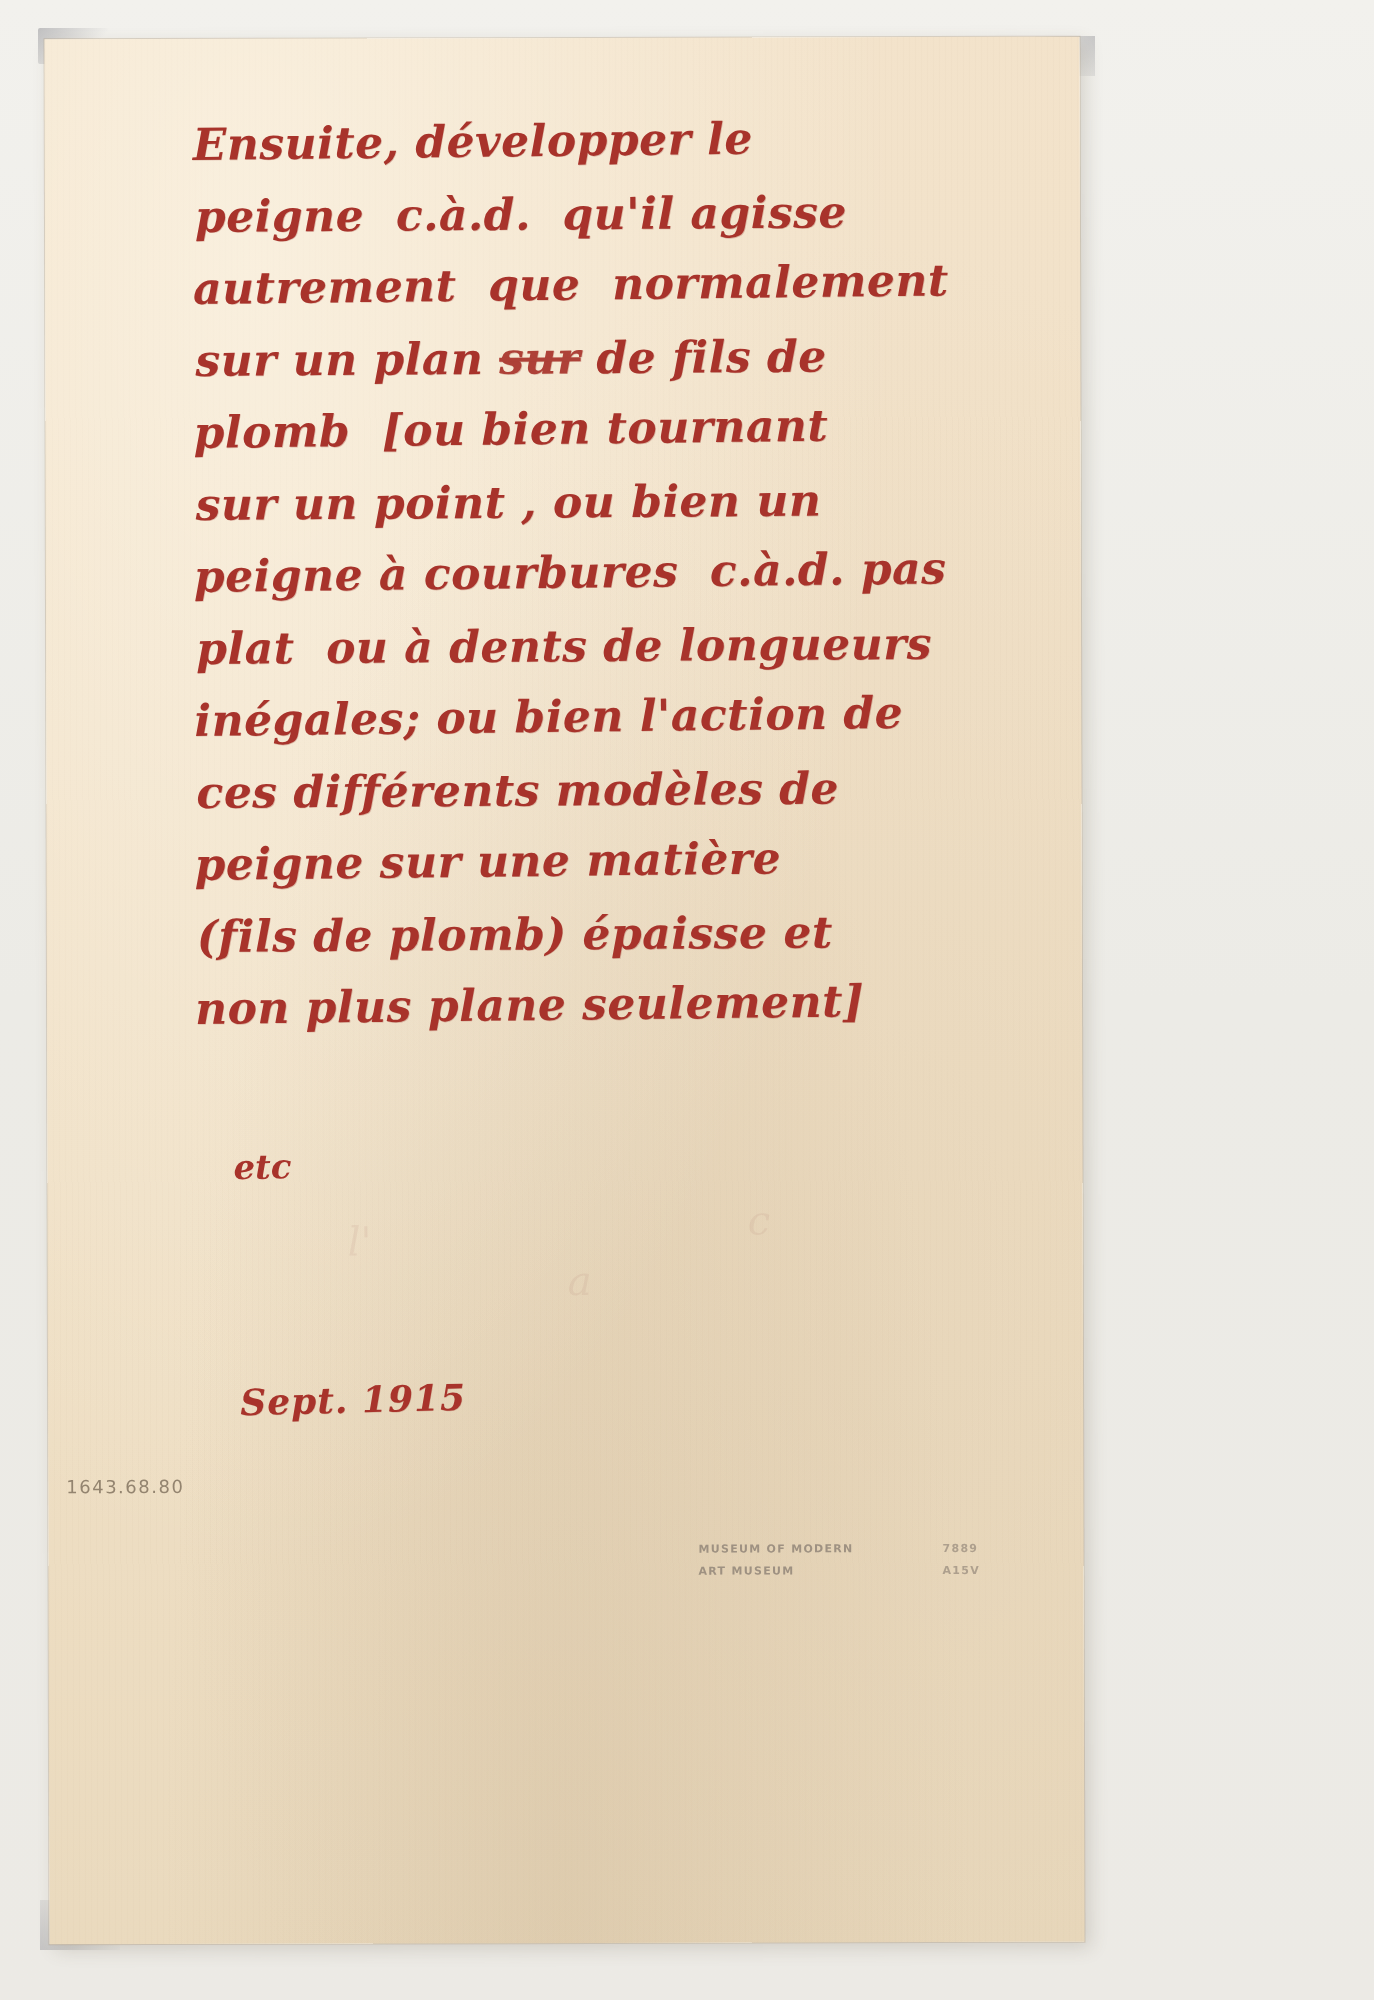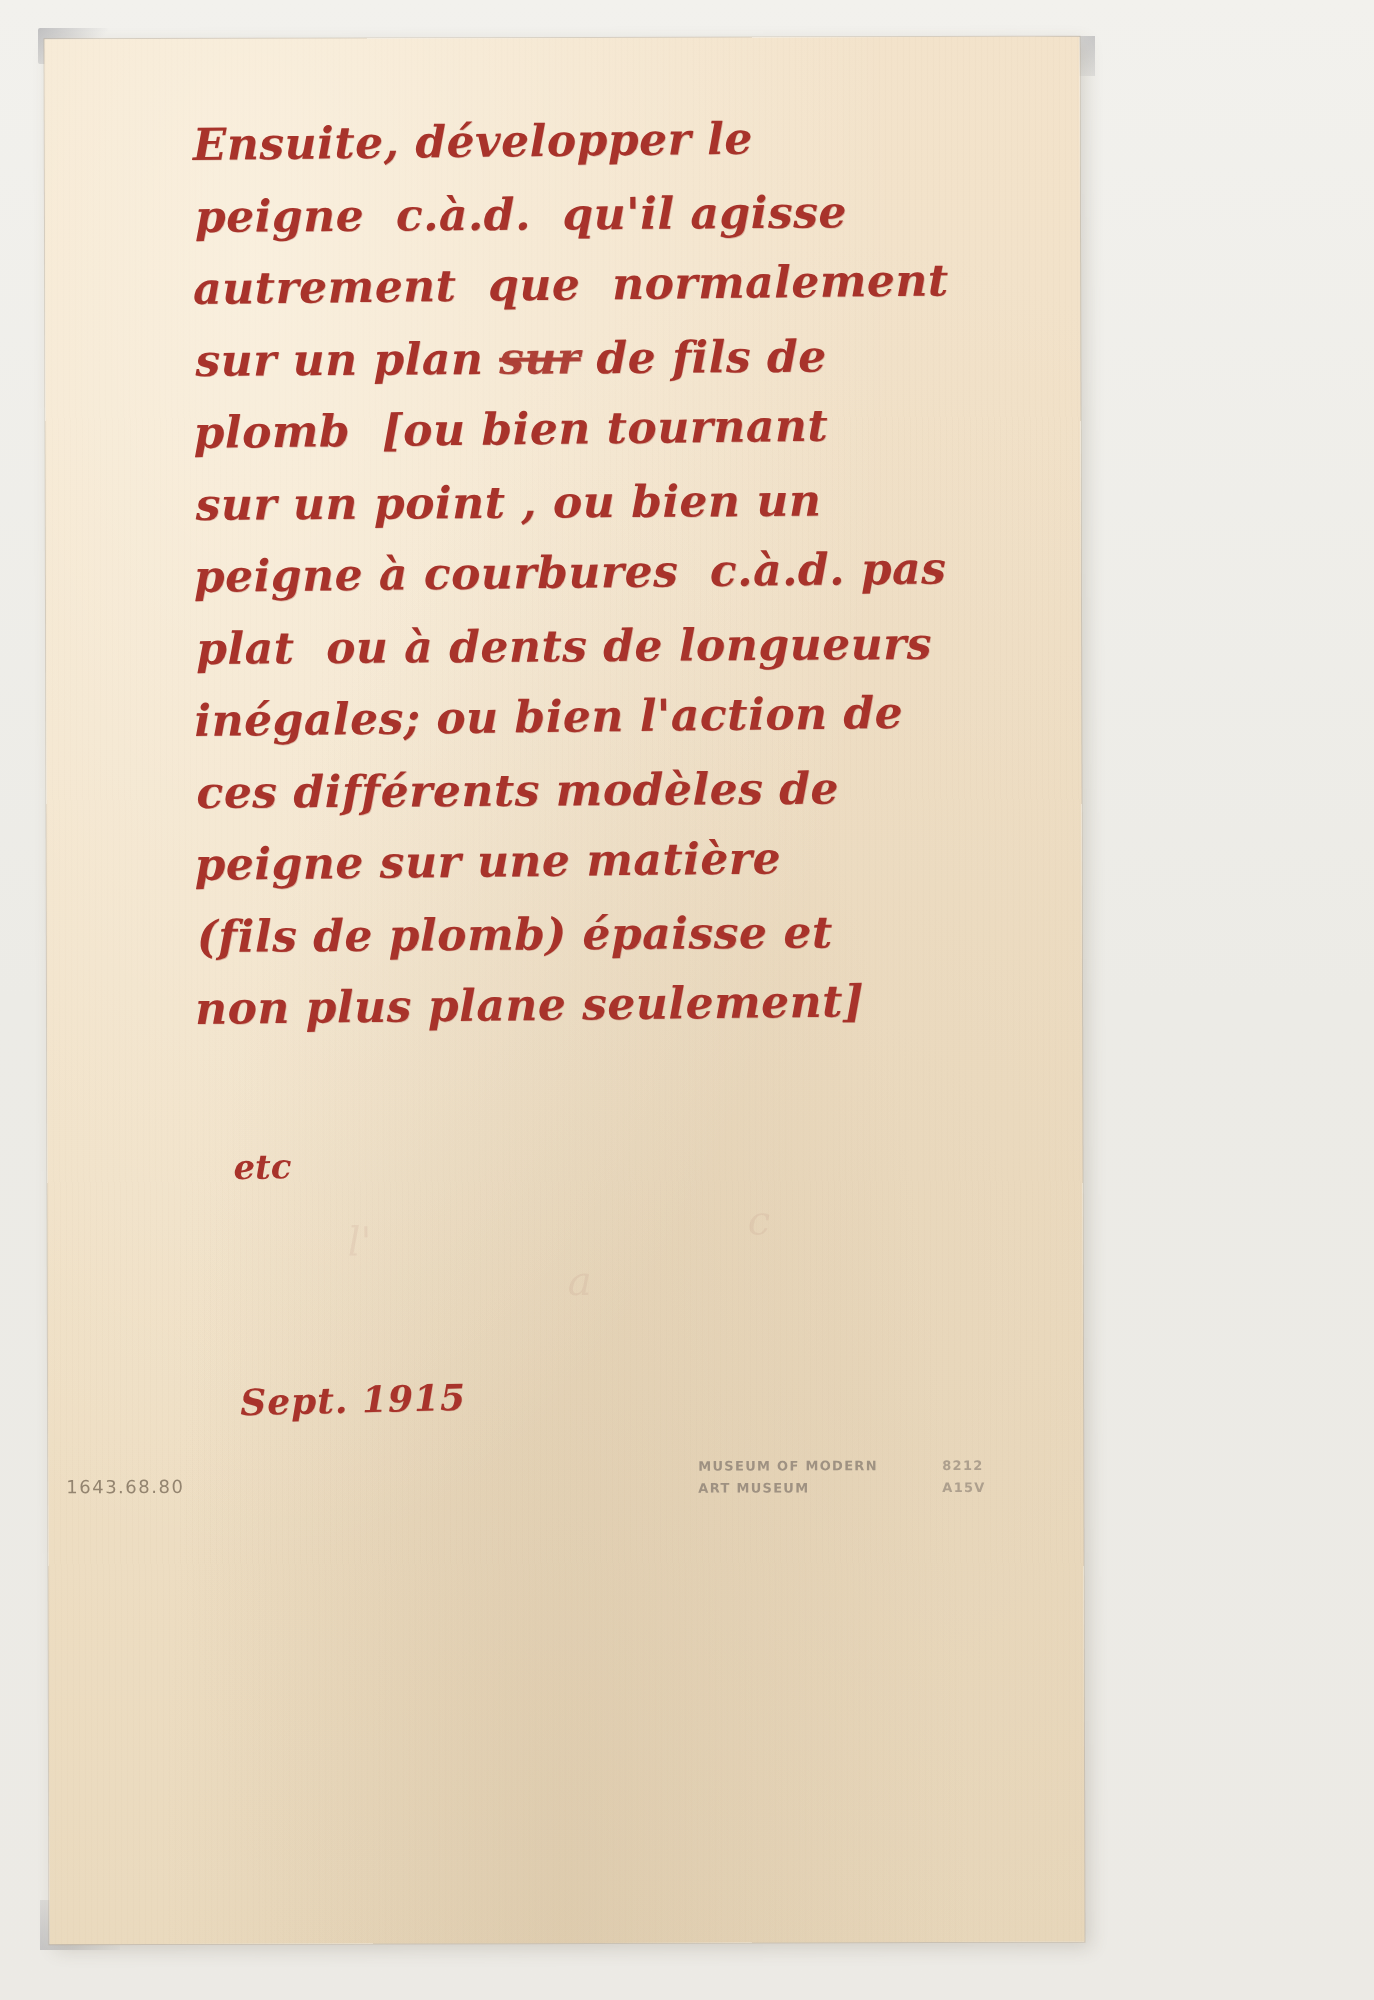--- a/index.html
+++ b/index.html
@@ -137,24 +137,24 @@
     font-family: "DejaVu Sans", sans-serif;
     font-size: 18px;
     letter-spacing: 1.5px;
     opacity: 0.9;
   }
 
   
   #library-stamp {
     position: absolute;
     left: 650px;
-    top: 1418px;
+    top: 1501px;
     color: #8c8074;
     font-family: "DejaVu Sans", sans-serif;
-    font-size: 13px;
+    font-size: 11px;
     font-weight: 700;
     letter-spacing: 1.3px;
     line-height: 22px;
     opacity: 0.78;
   }
   #library-stamp .stamp-row {
     display: flex;
     gap: 64px;
     align-items: baseline;
   }
@@ -206,21 +206,21 @@
 
     <div id="handwriting-etc">etc</div>
 
     <div id="date-line">Sept. 1915</div>
 
     <div id="accession-number">1643.68.80</div>
 
     <div id="library-stamp">
       <div class="stamp-row">
         <span class="stamp-left">MUSEUM OF MODERN</span>
-        <span class="stamp-right">8212</span>
+        <span class="stamp-right">7889</span>
       </div>
       <div class="stamp-row">
         <span class="stamp-left">ART MUSEUM</span>
         <span class="stamp-right">A15V</span>
       </div>
     </div>
 
   </div>
 </div>
 

